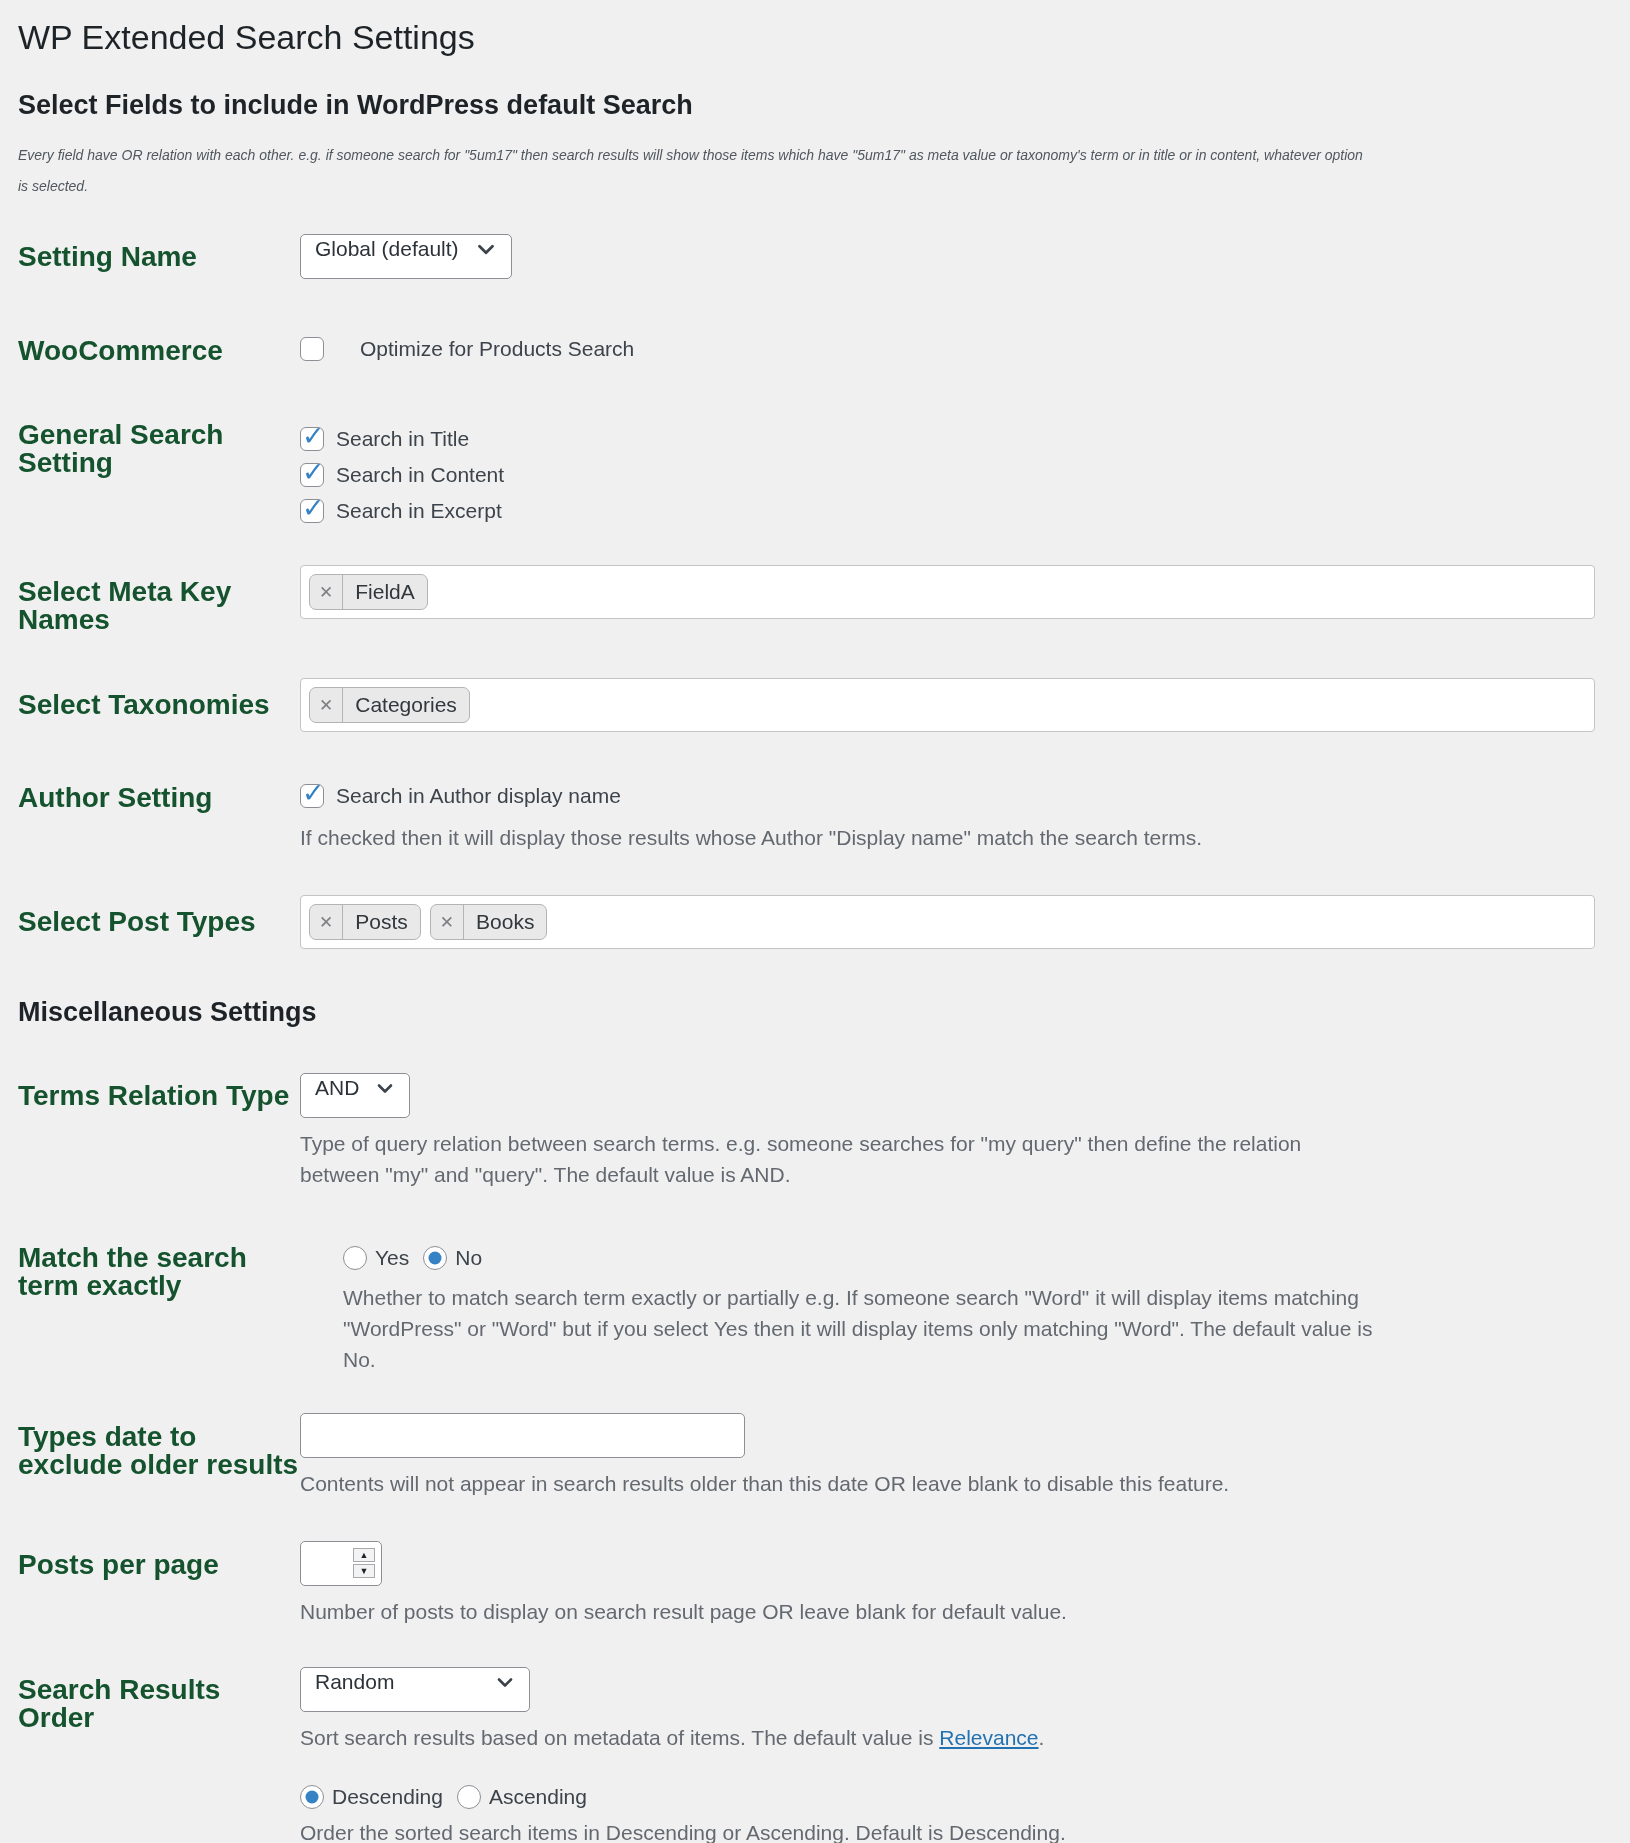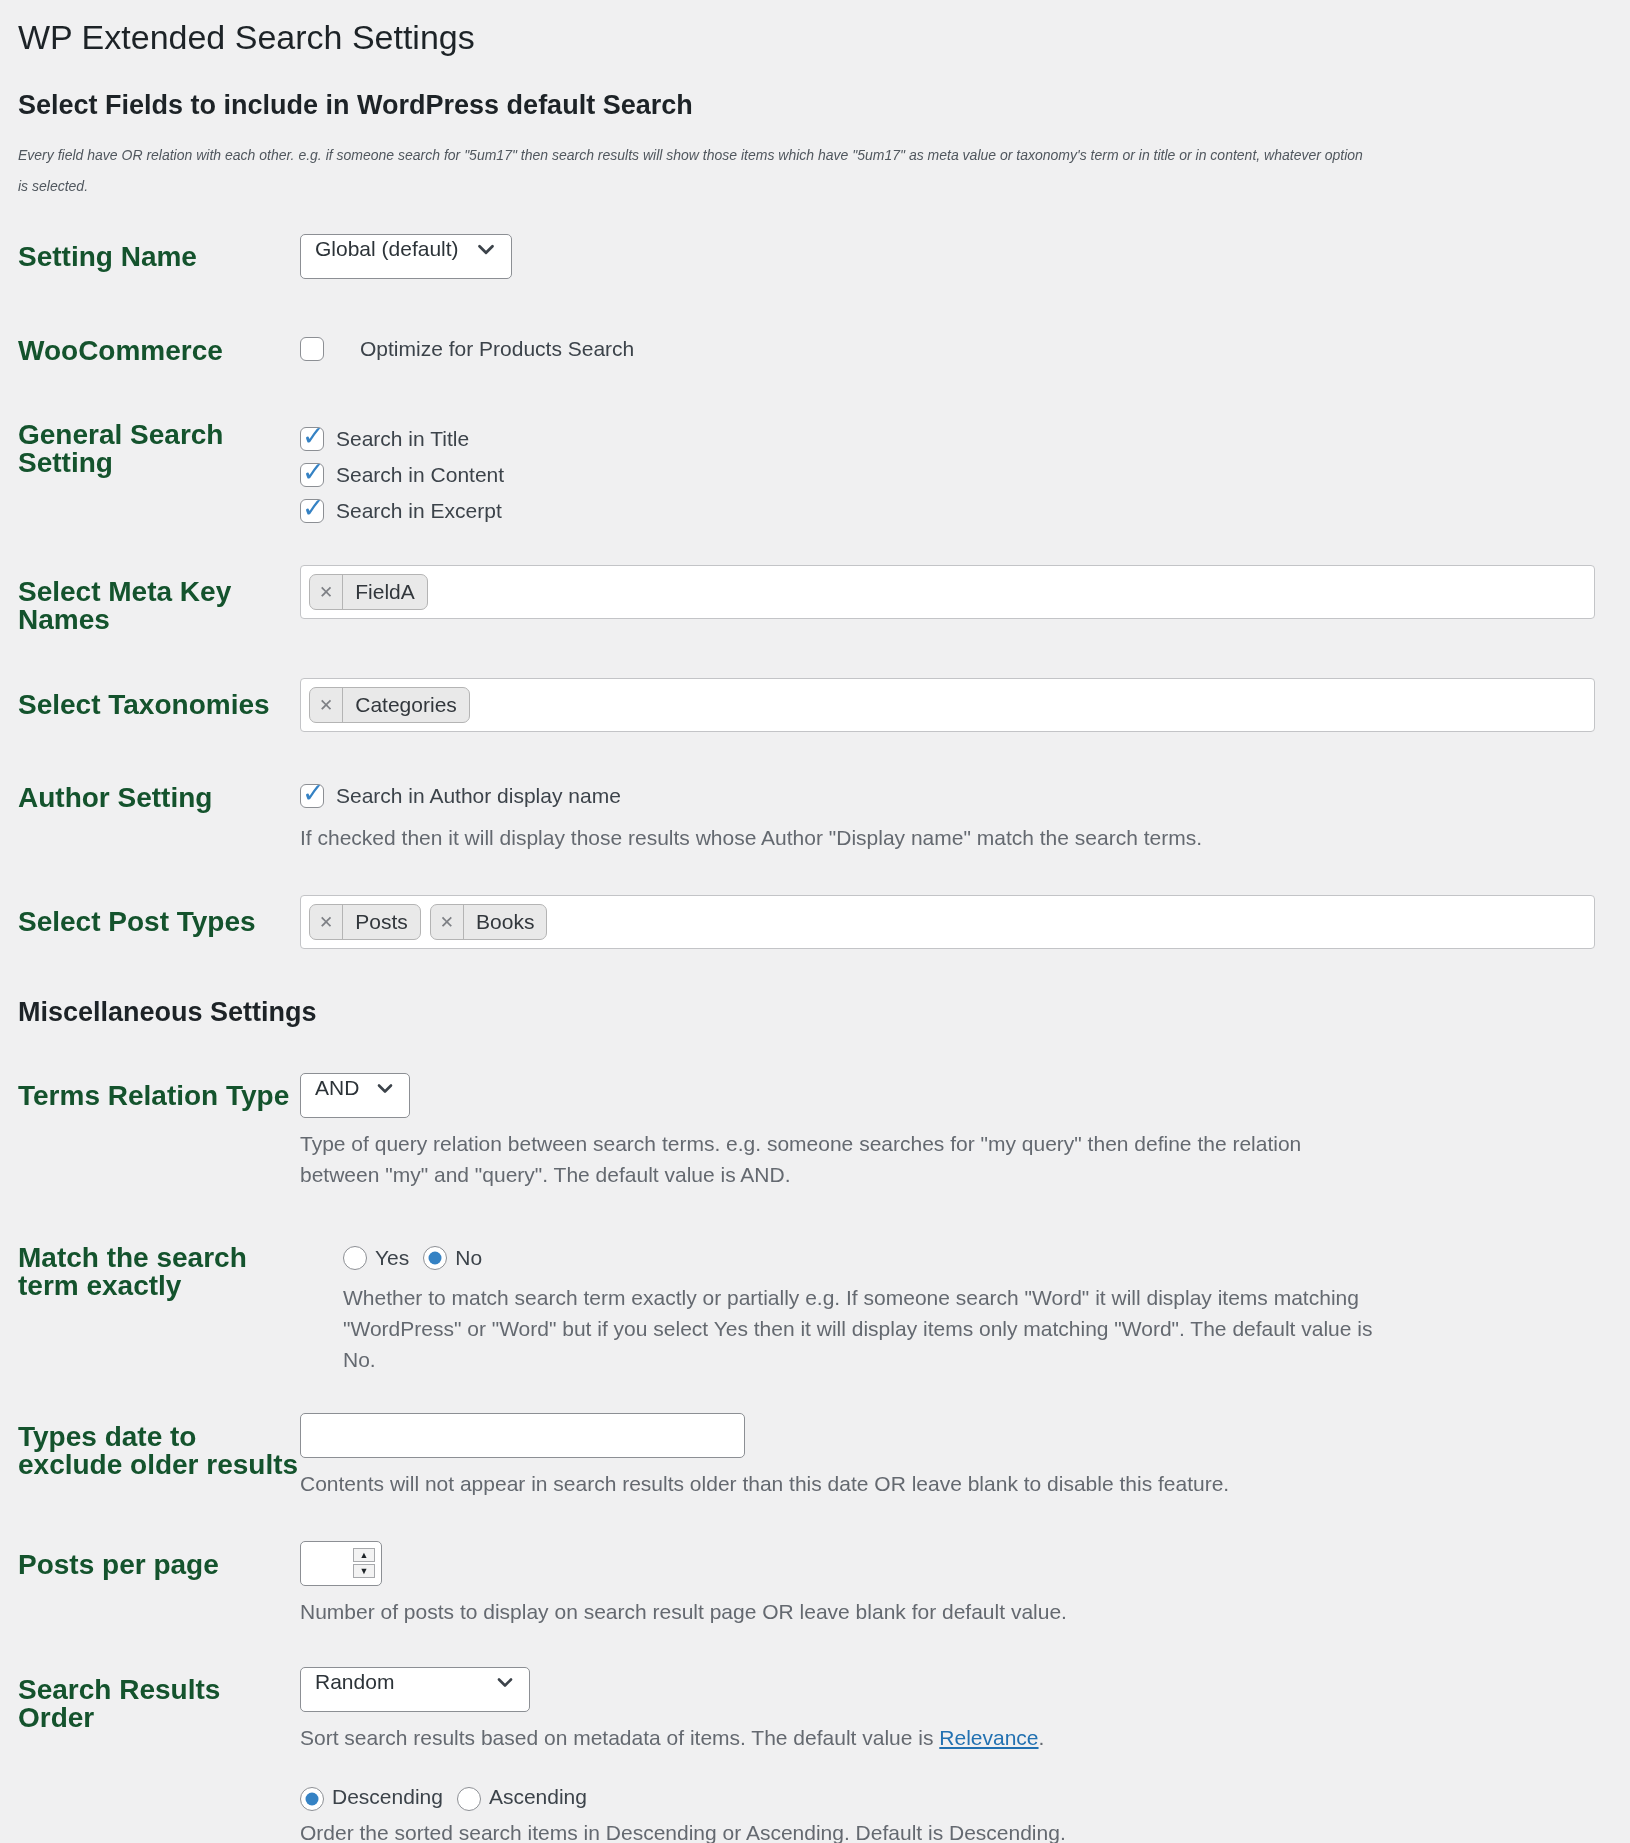--- a/index.html
+++ b/index.html
@@ -95,21 +95,21 @@
   .number-input{width:82px;padding-right:34px;}
   .spinner{position:absolute;right:7px;top:7px;display:flex;flex-direction:column;gap:2px;}
   .spin{
     width:22px;height:14px;box-sizing:border-box;border:1px solid #a7a9ac;background:#f3f3f3;
     display:flex;align-items:center;justify-content:center;font-size:9px;color:#1d2327;cursor:pointer;line-height:1;
   }
 
   .desc{margin:10px 0 0 0;font-size:21px;line-height:31px;color:#646970;max-width:1060px;}
   .desc a{color:#2271b1;text-decoration:underline;cursor:pointer;}
 
-  .order-radios{margin-top:30px;align-items:flex-end;}
+  .order-radios{margin-top:30px;}
   .desc-tight{margin-top:6px;}
 </style>
 </head>
 <body>
 
 <div class="wrap">
 
   <h1>WP Extended Search Settings</h1>
 
   <h2>Select Fields to include in WordPress default Search</h2>

